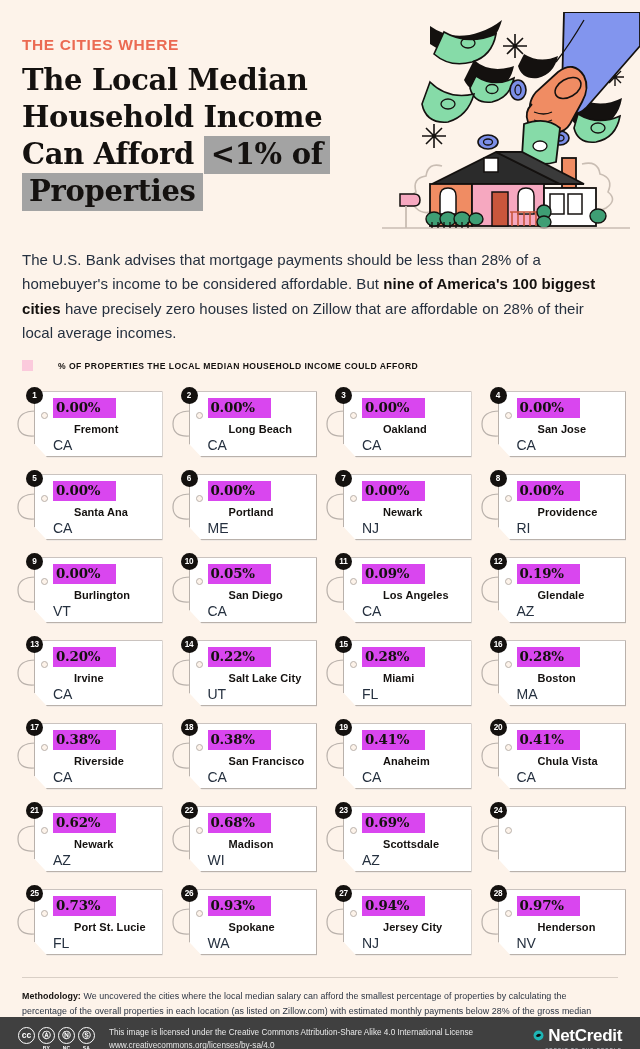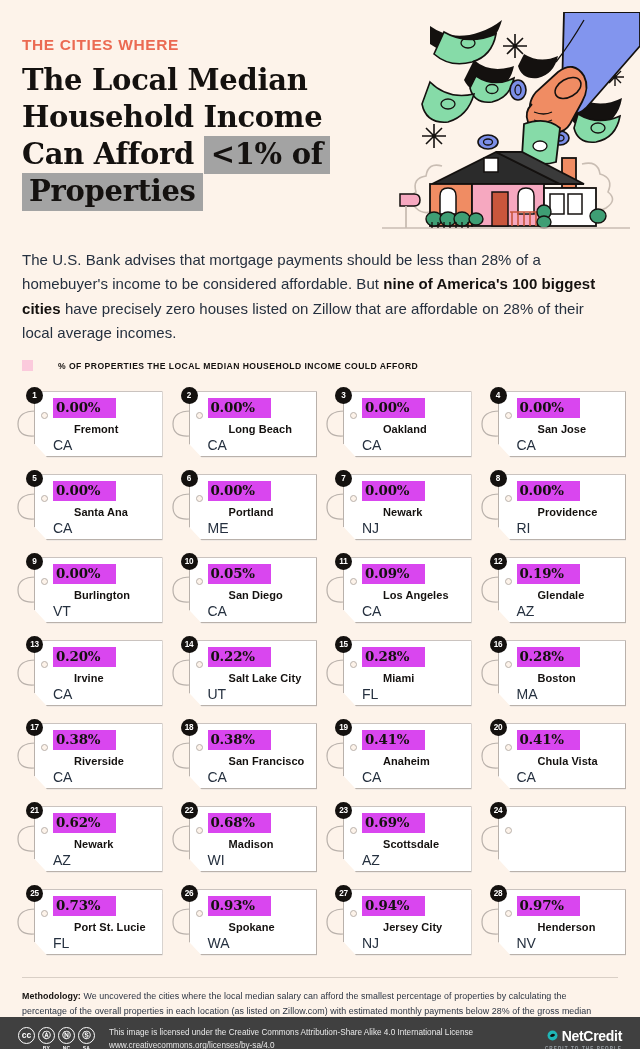--- a/index.html
+++ b/index.html
@@ -113,21 +113,21 @@
     width: 17px; height: 17px; border-radius: 50%;
     border: 1.5px solid #FFFFFF; color: #FFFFFF;
     display: flex; align-items: center; justify-content: center;
     font-size: 8.5px; font-weight: 700; line-height: 1;
   }
   .cc-sub { font-size: 5px; font-weight: 700; color: #FFFFFF; margin-top: 1.5px; letter-spacing: 0.2px; }
   .lic-text { margin-left: 14px; color: #E8E8E8; font-size: 8.2px; line-height: 1.62; }
   .brand { margin-left: auto; display: flex; flex-direction: column; align-items: flex-end; }
   .brand-row { display: flex; align-items: center; gap: 4px; }
   .brand-mark { width: 11px; height: 11px; }
-  .brand-name { color: #FFFFFF; font-size: 14px; font-weight: 700; letter-spacing: -0.3px; }
+  .brand-name { color: #FFFFFF; font-size: 17px; font-weight: 700; letter-spacing: -0.3px; }
   .brand-tag { color: #9AA0A6; font-size: 4.6px; font-weight: 700; letter-spacing: 1.1px; margin-top: 2px; }
 </style>
 </head>
 <body>
 
 <div id="page">
 
   <div class="header">
 
     <div class="kicker">THE CITIES WHERE</div>

